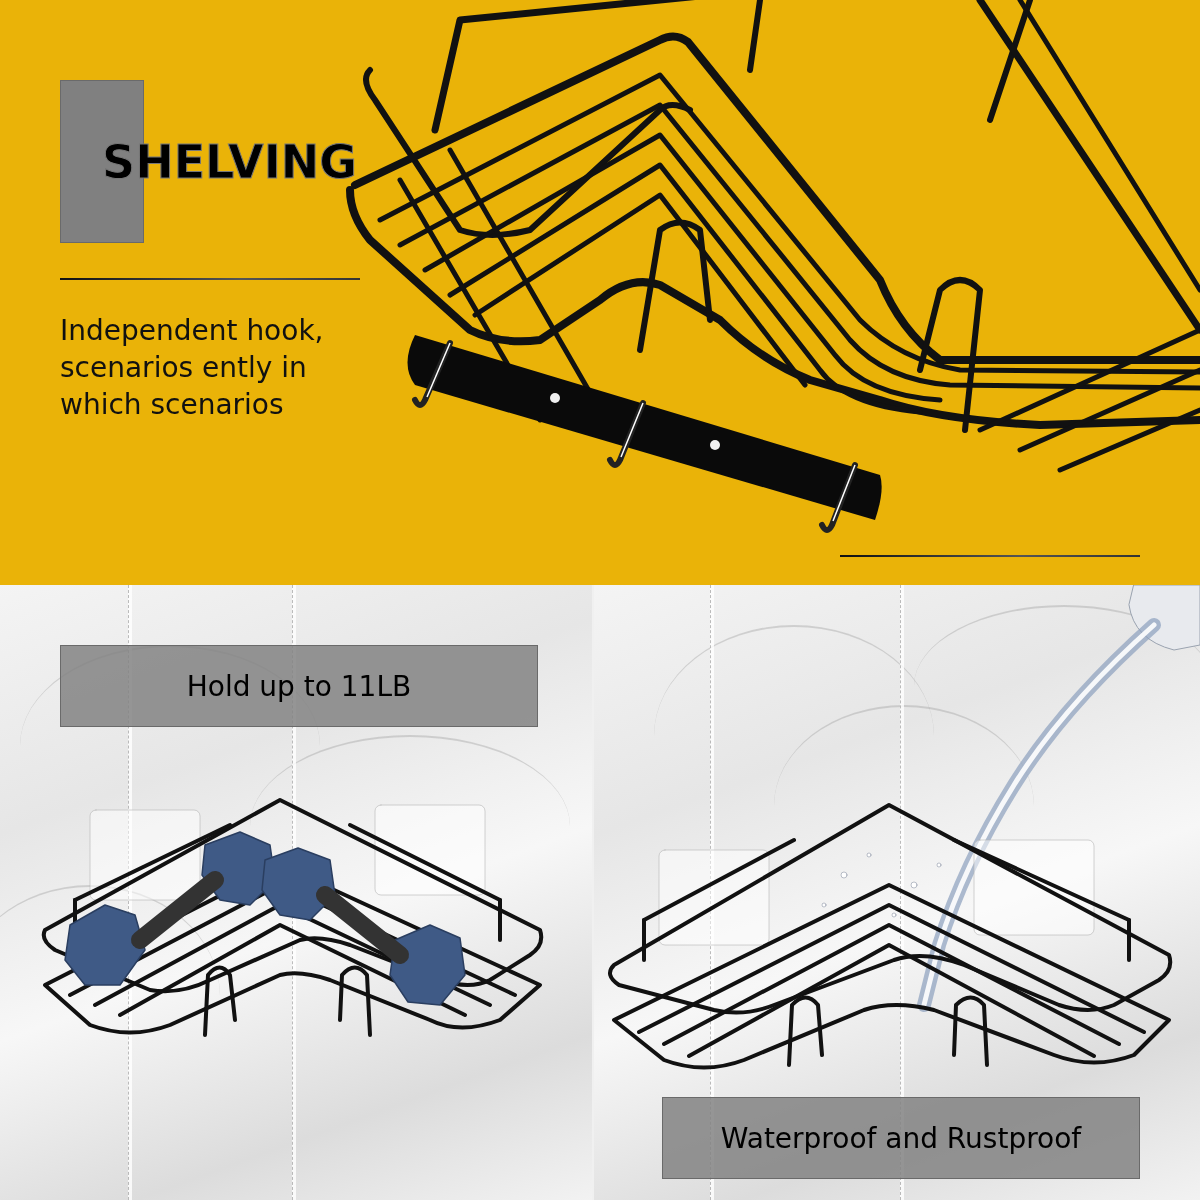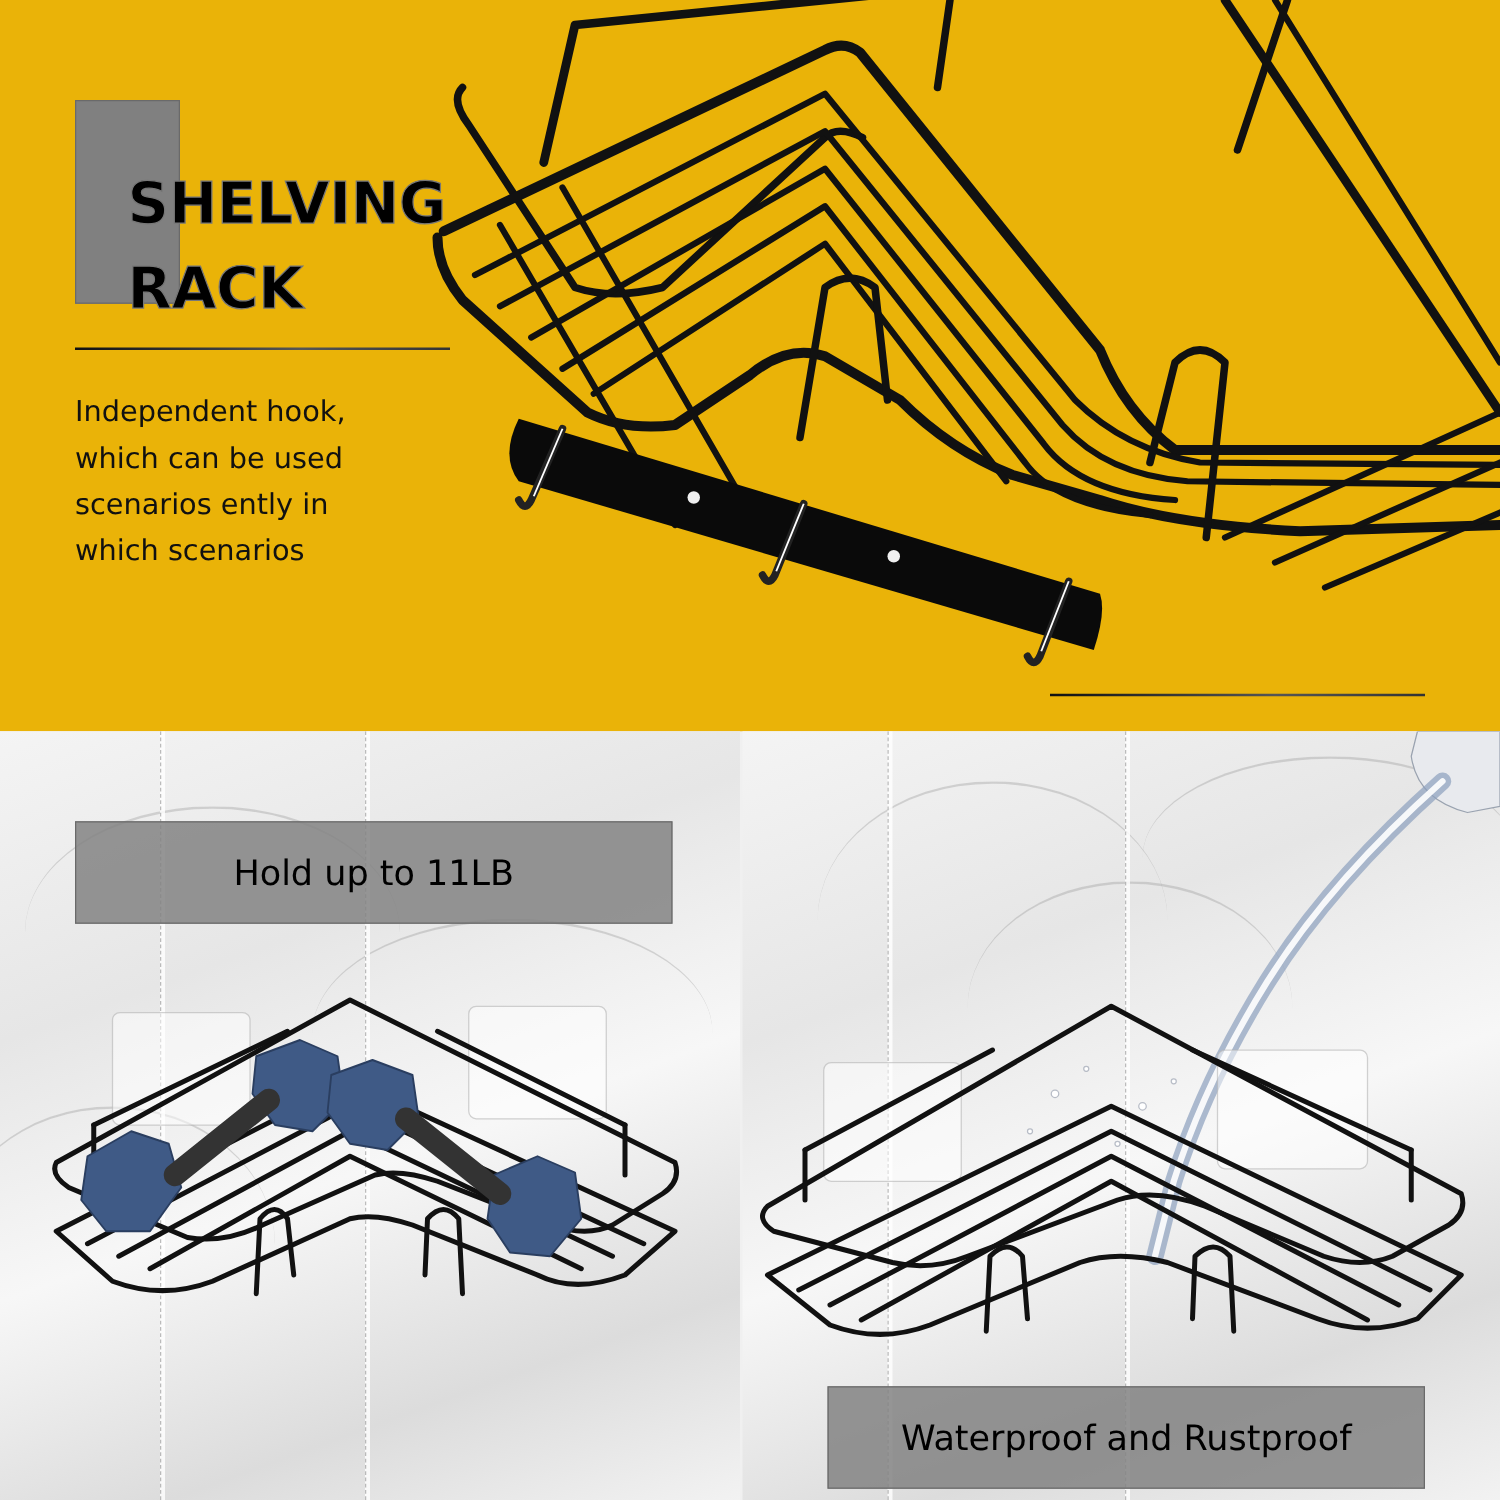--- a/index.html
+++ b/index.html
@@ -1,44 +1,42 @@
 <!DOCTYPE html>
 <html><head>
 <meta charset="utf-8">
 <style>
   html, body { margin:0; padding:0; }
   body { width:1200px; height:1200px; position:relative; overflow:hidden; background:#f0f0f0; font-family:"DejaVu Sans", sans-serif; }
   .top { position:absolute; left:0; top:0; width:1200px; height:585px; background:#eab308; }
   .title-block { position:absolute; left:60px; top:80px; width:82px; height:161px; background:#808080; border:1px solid #6a6a6a; }
   .title { position:absolute; left:102px; top:128px; font-weight:bold; font-size:46px; line-height:68px; color:#000; letter-spacing:0px; -webkit-text-stroke:1px #777; }
   .divider { position:absolute; height:2px; background:linear-gradient(90deg,#111,#555 60%,#333); }
-  .desc { position:absolute; left:60px; top:312px; font-size:23px; line-height:37px; color:#111; width:310px; }
+  .desc { position:absolute; left:60px; top:312px; font-size:28px; line-height:37px; color:#111; width:310px; }
   .panel { position:absolute; top:585px; height:615px; overflow:hidden; background:linear-gradient(160deg,#f4f4f4 0%,#e6e6e6 30%,#f7f7f7 55%,#dcdcdc 80%,#f2f2f2 100%); }
   .panel-left { left:0; width:592px; }
   .panel-right { left:594px; width:606px; }
   .vein { position:absolute; border-top:2px solid rgba(150,150,150,0.35); border-radius:50%; }
   .seam { position:absolute; top:0; bottom:0; width:3px; background:rgba(255,255,255,0.8); border-left:1px dashed rgba(90,90,90,0.4); }
-  .label-box { position:absolute; background:rgba(130,130,130,0.85); border:1px solid #6a6a6a; display:flex; align-items:center; justify-content:center; font-size:28px; color:#000;margin-top:12px; }
+  .label-box { position:absolute; background:rgba(130,130,130,0.85); border:1px solid #6a6a6a; display:flex; align-items:center; justify-content:center; font-size:28px; color:#000; }
   svg { position:absolute; }
 </style>
 </head>
 <body>
 
 <div class="top">
   <div class="title-block"></div>
   <div class="title">
     <div>SHELVING</div>
-    <div>RACK</div>
   </div>
   <div class="divider" style="left:60px; top:278px; width:300px;"></div>
   <div class="divider" style="left:840px; top:555px; width:300px;"></div>
 
   <div class="desc">
     <div>Independent hook,</div>
-    <div>which can be used</div>
     <div>scenarios ently in</div>
     <div>which scenarios</div>
   </div>
 
   <svg style="left:340px; top:0;" width="860" height="520" viewBox="0 0 860 520" fill="none" stroke="#111" stroke-linecap="round" stroke-linejoin="round">
 
     <path d="M95 130 L120 20 L420 -10" stroke-width="7"></path>
     <path d="M420 0 L410 70" stroke-width="6"></path>
     <path d="M690 0 L650 120" stroke-width="6"></path>
 

